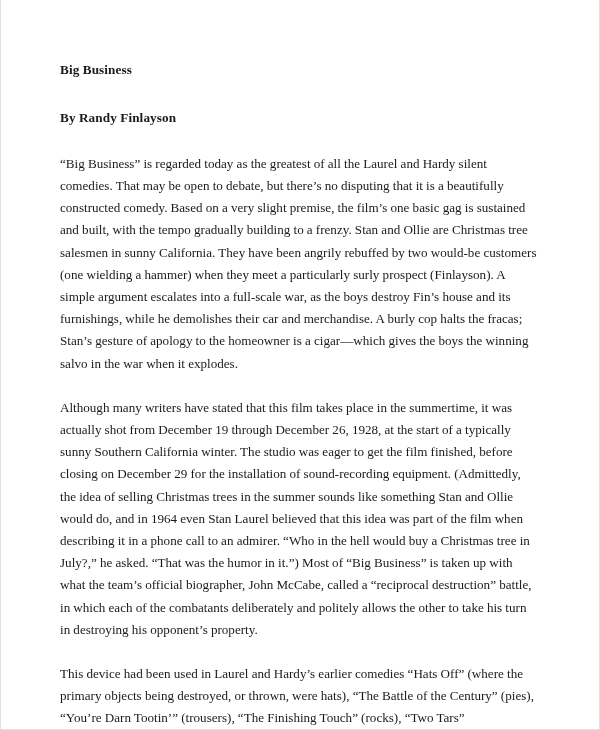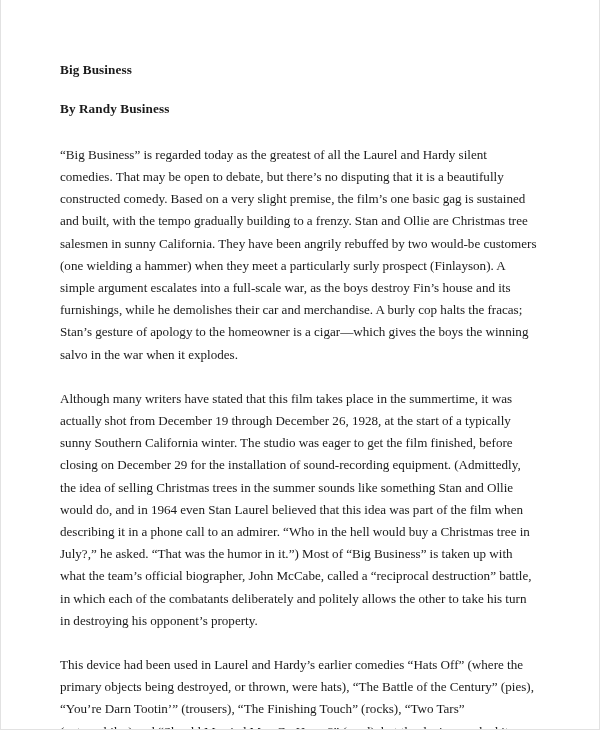--- a/index.html
+++ b/index.html
@@ -26,21 +26,21 @@
     overflow: hidden;
   }
   .page-inner {
     box-sizing: border-box;
     padding: 62px 54px 0 59px;
   }
   .doc-title {
     font-size: 13.2px;
     font-weight: bold;
     line-height: 1.2;
-    margin: 0 0 23px 0;
+    margin: 0 0 32px 0;
     letter-spacing: 0.1px;
   }
   .doc-byline {
     font-size: 13.2px;
     font-weight: bold;
     line-height: 1.2;
     margin: 0 0 27px 0;
     letter-spacing: 0.1px;
   }
   .body-text {
@@ -55,21 +55,21 @@
   }
 </style>
 </head>
 <body>
 
 <div class="page">
   <div class="page-inner">
 
     <h1 class="doc-title">Big Business</h1>
 
-    <h2 class="doc-byline">By Randy Business</h2>
+    <h2 class="doc-byline">By Randy Finlayson</h2>
 
     <p class="body-text">“Big Business” is regarded today as the greatest of all the Laurel and Hardy silent comedies. That may be open to debate, but there’s no disputing that it is a beautifully constructed comedy. Based on a very slight premise, the film’s one basic gag is sustained and built, with the tempo gradually building to a frenzy. Stan and Ollie are Christmas tree salesmen in sunny California. They have been angrily rebuffed by two would-be customers (one wielding a hammer) when they meet a particularly surly prospect (Finlayson). A simple argument escalates into a full-scale war, as the boys destroy Fin’s house and its furnishings, while he demolishes their car and merchandise. A burly cop halts the fracas; Stan’s gesture of apology to the homeowner is a cigar—which gives the boys the winning salvo in the war when it explodes.</p>
 
     <p class="body-text">Although many writers have stated that this film takes place in the summertime, it was actually shot from December 19 through December 26, 1928, at the start of a typically sunny Southern California winter. The studio was eager to get the film finished, before closing on December 29 for the installation of sound-recording equipment. (Admittedly, the idea of selling Christmas trees in the summer sounds like something Stan and Ollie would do, and in 1964 even Stan Laurel believed that this idea was part of the film when describing it in a phone call to an admirer. “Who in the hell would buy a Christmas tree in July?,” he asked. “That was the humor in it.”) Most of “Big Business” is taken up with what the team’s official biographer, John McCabe, called a “reciprocal destruction” battle, in which each of the combatants deliberately and politely allows the other to take his turn in destroying his opponent’s property.</p>
 
     <p class="body-text">This device had been used in Laurel and Hardy’s earlier comedies “Hats Off” (where the primary objects being destroyed, or thrown, were hats), “The Battle of the Century” (pies), “You’re Darn Tootin’” (trousers), “The Finishing Touch” (rocks), “Two Tars” (automobiles) and “Should Married Men Go Home?” (mud), but the device reached its apogee in “Big Business.” Although none of the three customers visited by Stan and Ollie is terribly friendly, the prime adversary here is played by bald, squinting James Henderson Finlayson, born in 1887 in Larbert, Stirlingshire, Scotland. He studied business management in college, planning to take over the family iron foundry, but got the acting bug when he met actor-producer John Clyde and his son Andy. Finlayson played on Broadway in 1912, toured in vaudeville, broke into films in 1916, signed with Mack Sennett in 1919, and broadened his horizons by signing with Hal Roach in 1922.</p>
 
   </div>
 </div>
 

